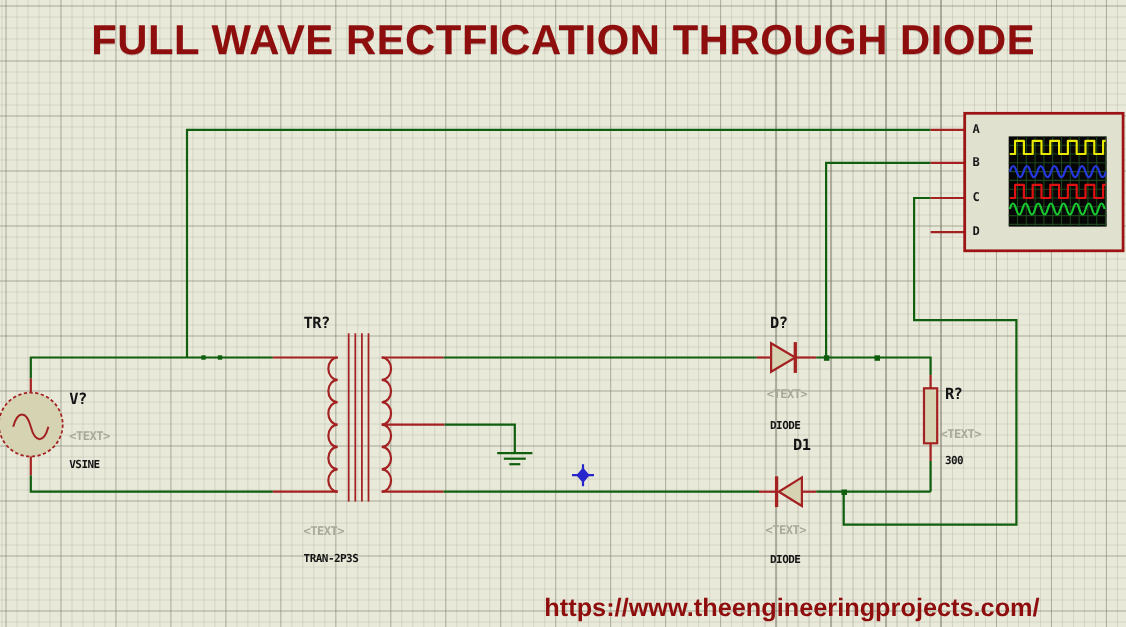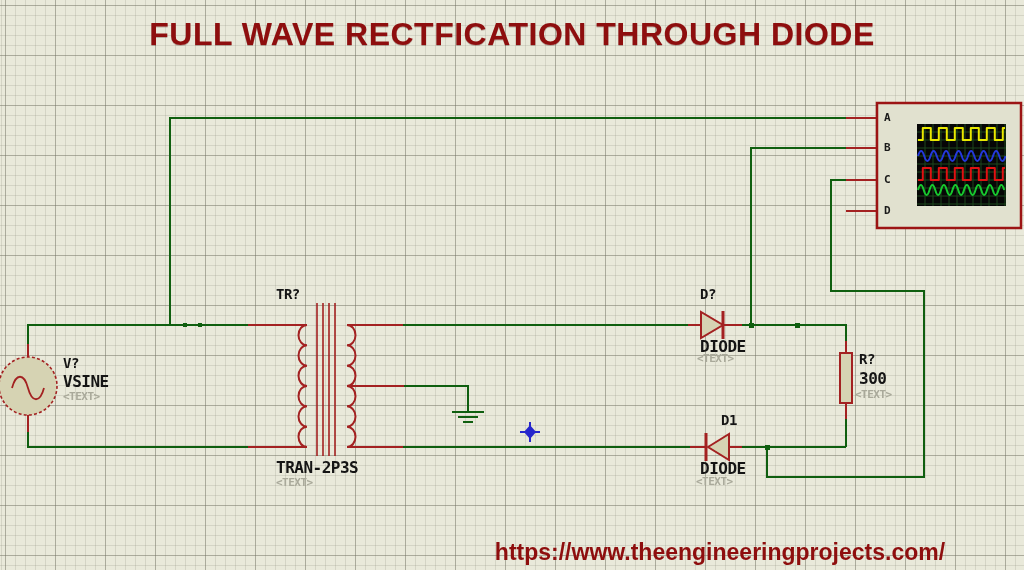--- a/index.html
+++ b/index.html
@@ -10,31 +10,31 @@
       repeating-linear-gradient(to right, rgba(110,110,95,.40) 0 1px, transparent 1px 50px),
       repeating-linear-gradient(to bottom, rgba(110,110,95,.40) 0 1px, transparent 1px 50px),
       repeating-linear-gradient(to right, rgba(130,130,115,.20) 0 1px, transparent 1px 10px),
       repeating-linear-gradient(to bottom, rgba(130,130,115,.20) 0 1px, transparent 1px 10px);
     background-position:5px 5px;
     font-family:"Liberation Sans", sans-serif;
   }
   svg{position:absolute;left:0;top:0;}
   .title{
     position:absolute;top:16px;left:32px;width:960px;text-align:center;
-    font-size:32px;font-weight:800;letter-spacing:.5px;color:#8e0e0e;
+    font-size:38px;font-weight:800;letter-spacing:.5px;color:#8e0e0e;
     text-shadow:0 1px 0 rgba(60,0,0,.25);white-space:nowrap;
   }
   .url{
     position:absolute;top:539px;left:420px;width:600px;text-align:center;
     font-size:23px;font-weight:700;color:#8e0e0e;white-space:nowrap;
   }
   .lbl{position:absolute;font-family:"DejaVu Sans Mono", monospace;font-weight:700;
        color:#141414;white-space:pre;letter-spacing:-0.5px;line-height:1;}
   .ref{font-size:14px;}
-  .val{font-size:16px;}
+  .val{font-size:10px;margin-top:44px;}
   .ph{font-size:11px;color:#a9a99a;}
   .pin{position:absolute;font-family:"DejaVu Sans Mono", monospace;font-weight:700;
        font-size:11px;color:#1a1a1a;line-height:1;}
 </style>
 </head>
 <body>
 
 <div id="canvas">
 
   <svg width="1024" height="570" viewBox="0 0 1024 570">
@@ -168,21 +168,21 @@
   <div class="lbl ph" style="left:63px;top:391px;">&lt;TEXT&gt;</div>
 
   <div class="lbl ref" style="left:276px;top:287px;">TR?</div>
   <div class="lbl val" style="left:276px;top:460px;">TRAN-2P3S</div>
   <div class="lbl ph" style="left:276px;top:477px;">&lt;TEXT&gt;</div>
 
   <div class="lbl ref" style="left:700px;top:287px;">D?</div>
   <div class="lbl val" style="left:700px;top:339px;">DIODE</div>
   <div class="lbl ph" style="left:697px;top:353px;">&lt;TEXT&gt;</div>
 
-  <div class="lbl ref" style="left:701px;top:413px;padding-left:20px;">D1</div>
+  <div class="lbl ref" style="left:701px;top:398px;padding-left:20px;">D1</div>
   <div class="lbl val" style="left:700px;top:461px;">DIODE</div>
   <div class="lbl ph" style="left:696px;top:476px;">&lt;TEXT&gt;</div>
 
   <div class="lbl ref" style="left:859px;top:352px;">R?</div>
   <div class="lbl val" style="left:859px;top:371px;">300</div>
   <div class="lbl ph" style="left:855px;top:389px;">&lt;TEXT&gt;</div>
 
   <div class="pin" style="left:884px;top:112px;">A</div>
   <div class="pin" style="left:884px;top:142px;">B</div>
   <div class="pin" style="left:884px;top:174px;">C</div>

